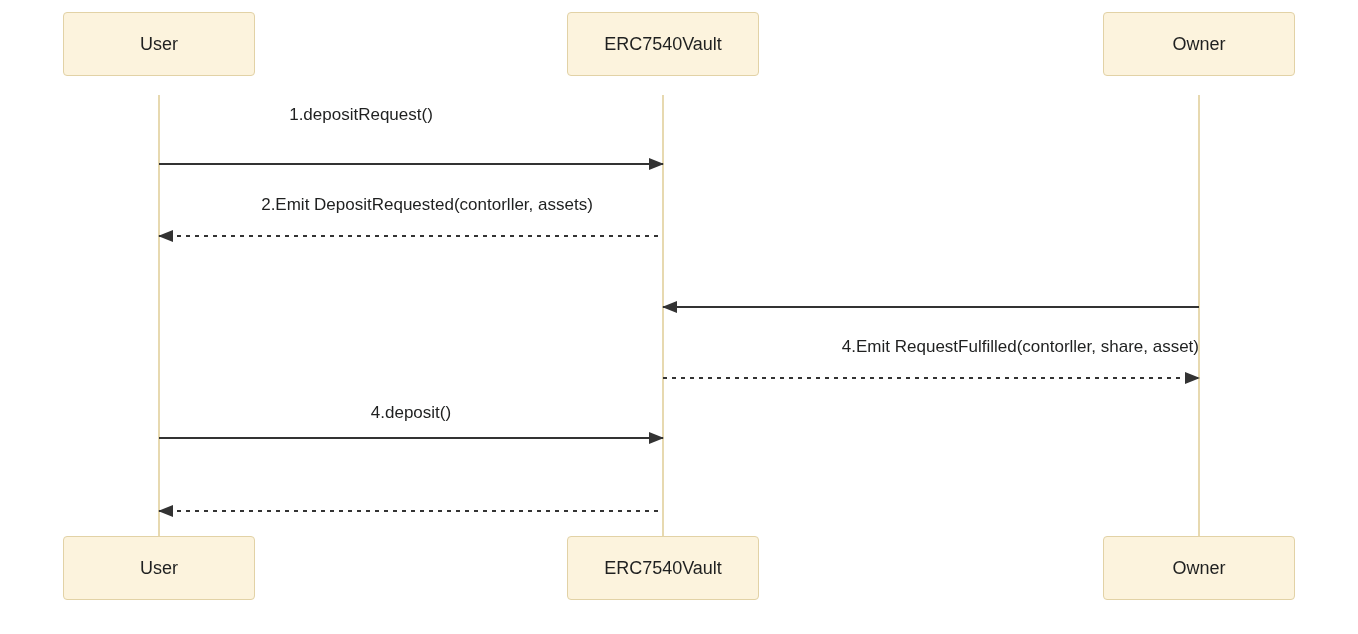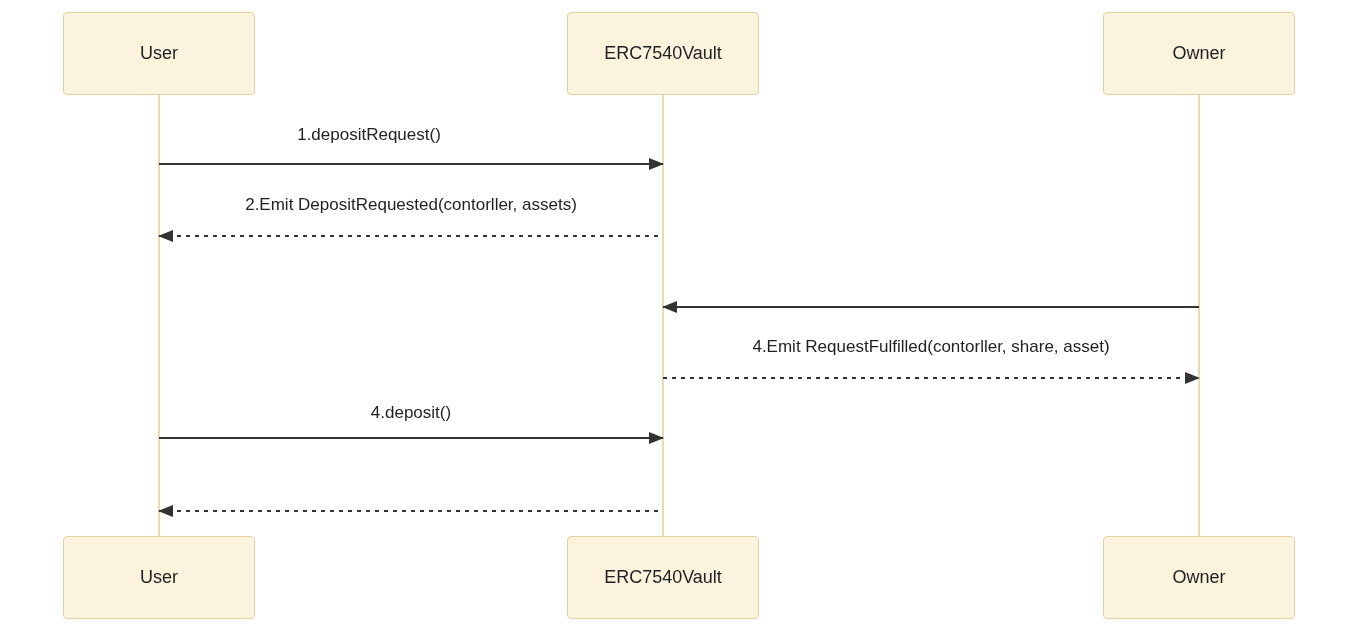--- a/index.html
+++ b/index.html
@@ -17,21 +17,21 @@
     position: absolute;
     top: 95px;
     height: 441px;
     width: 2px;
     background: var(--lifeline, #e7d9b0);
   }
 
   .actor {
     position: absolute;
     width: 192px;
-    height: 83px;
+    height: 64px;
     box-sizing: border-box;
     background: var(--actor-fill, #fcf3dd);
     border: 1px solid var(--actor-border, #e2d2a6);
     border-radius: 4px;
     display: flex;
     align-items: center;
     justify-content: center;
     font-size: 18px;
     color: var(--text, #1f2020);
   }
@@ -79,35 +79,35 @@
   <div class="actor" style="left:63px;   top:12px;">
     <span>User</span>
   </div>
   <div class="actor" style="left:567px;  top:12px;">
     <span>ERC7540Vault</span>
   </div>
   <div class="actor" style="left:1103px; top:12px;">
     <span>Owner</span>
   </div>
 
-  <div class="msg-label" style="left:159px; top:121px; width:404px;padding-left:8px;">1.depositRequest()</div>
+  <div class="msg-label" style="left:159px; top:101px; width:404px;">1.depositRequest()</div>
   <div class="msg-line solid" style="left:159px; top:163px; width:504px;">
     <div class="arrowhead right"></div>
   </div>
 
-  <div class="msg-label" style="left:159px; top:191px; width:504px;">2.Emit DepositRequested(contorller, assets)</div>
+  <div class="msg-label" style="left:175px; top:191px; width:504px;">2.Emit DepositRequested(contorller, assets)</div>
   <div class="msg-line dashed" style="left:159px; top:235px; width:504px;">
     <div class="arrowhead left"></div>
   </div>
 
   <div class="msg-line solid" style="left:663px; top:306px; width:536px;">
     <div class="arrowhead left"></div>
   </div>
 
-  <div class="msg-label" style="left:663px; top:333px; width:536px;">4.Emit RequestFulfilled(contorller, share, asset)</div>
+  <div class="msg-label" style="left:663px; top:333px; width:536px;text-align:right;">4.Emit RequestFulfilled(contorller, share, asset)</div>
   <div class="msg-line dashed" style="left:663px; top:377px; width:536px;">
     <div class="arrowhead right"></div>
   </div>
 
   <div class="msg-label" style="left:159px; top:399px; width:504px;">4.deposit()</div>
   <div class="msg-line solid" style="left:159px; top:437px; width:504px;">
     <div class="arrowhead right"></div>
   </div>
 
   <div class="msg-line dashed" style="left:159px; top:510px; width:504px;">

